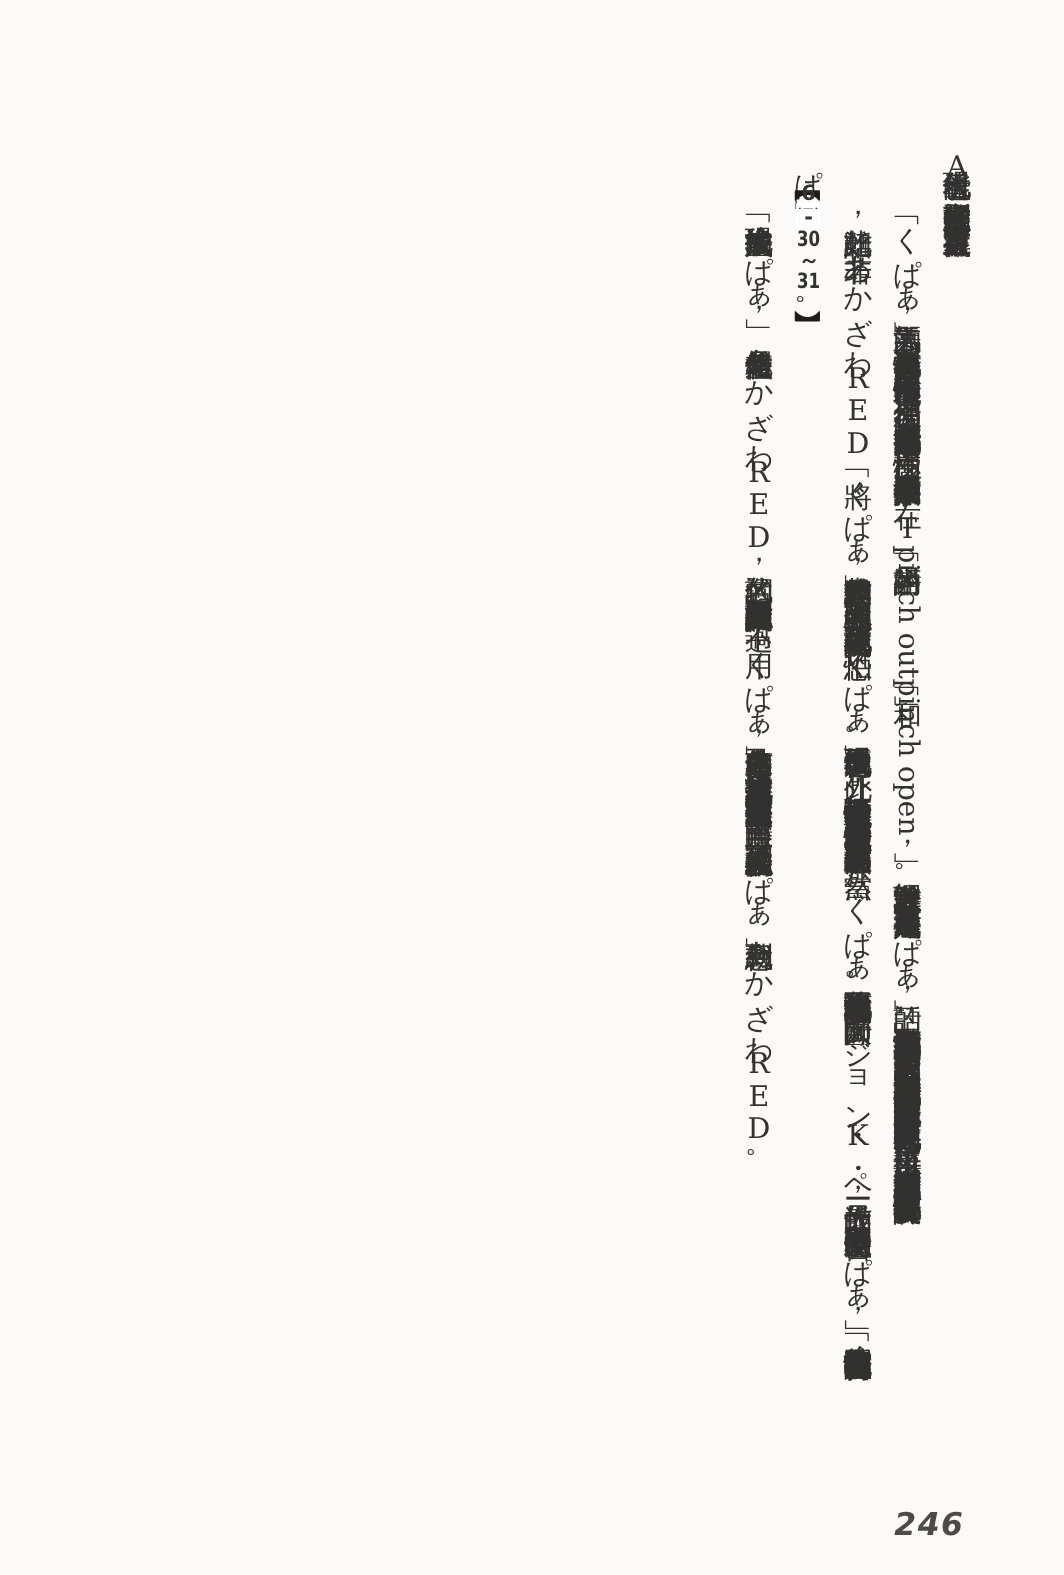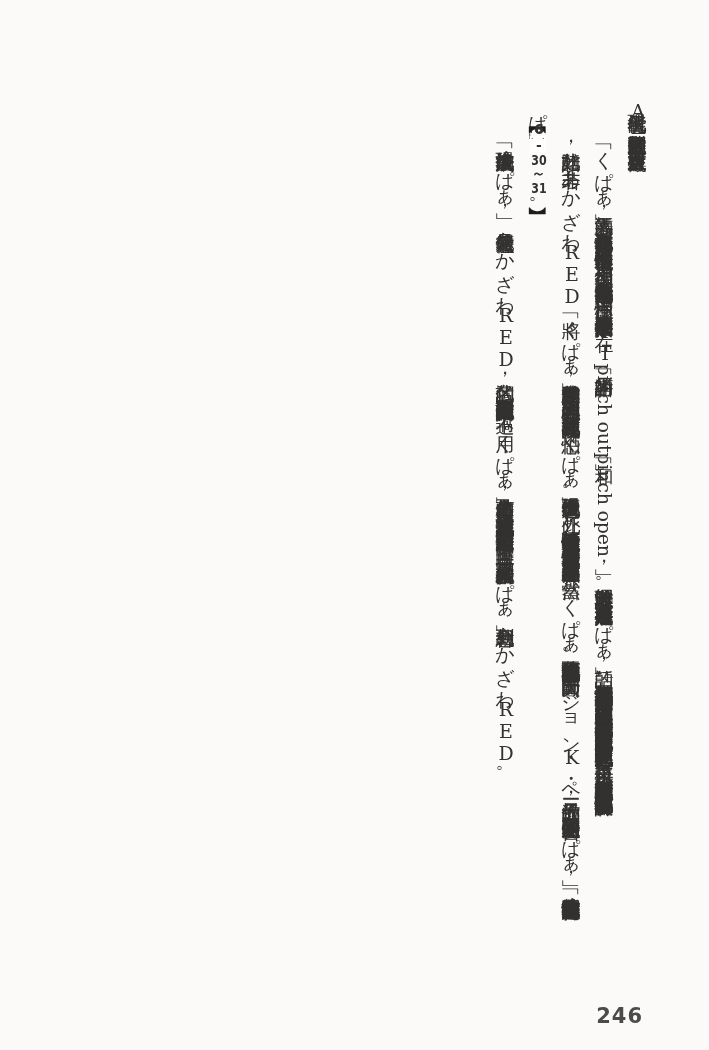--- a/index.html
+++ b/index.html
@@ -70,20 +70,21 @@
   }
   .page-number {
     position: absolute;
     right: 66px;
     bottom: 22px;
     font-family: "DejaVu Sans", "Liberation Sans", sans-serif;
     font-weight: bold;
     font-size: 21px;
     letter-spacing: 1px;
     color: #4c4b4a;
+    font-style: italic;
   }
 </style>
 </head>
 <body>
 
 <div class="page">
   <div class="text-block">
     <p><span>也能看出現代</span><span class="upright">A</span><span>片受到成人漫畫強烈的影響，且觀眾群有很大重複。</span></p>
     <p class="indent"><span>「くぱぁ」的人氣高漲，乃是由於其作為一種色情表現，使用情境雖然非常侷限，卻很方便易用，凡是用手指掰開什麼東西時都能拿來用，泛用性極高。例如用手指放大手機圖片的動作，在</span><span class="upright">IT</span><span>界的術語叫「</span><span class="sideways">pinch out</span><span>」和「</span><span class="sideways">pinch open</span><span>」，老實說非常難以理解。可是如果換成「將手機圖片くぱぁ」的話，只要是讀過成人漫畫的人都能馬上聽懂。當然這不是一般人會用的詞彙，但這種語言遊戲很容易變成網路梗迅速擴散，常常不知不覺間連一般人也會當成隱語來用。這種普及化的現象就如同「啊嘿顏」，自千禧年以來，由於網路這種具有強大擴散力的資訊媒介的抬頭，使許多特殊表現都出現爆發性的傳播。</span></p>
     <p class="indent"><span>話雖如此，若非あかざわ</span><span class="upright">RED</span><span>將「くぱぁ」的詞彙與動作連結起來，在人們心中留下強烈印象，使其成為一種「記號化」的表現，恐怕「くぱぁ」也不會出現這麼大的爆發。此外，這也是由男性優位轉向女性優位的嗜好轉移，以及性器修正趨勢的改變等環境因子，各種不同要因偶然重疊的結果。當然，「くぱぁ」表現在老家的成人漫畫領域也仍不斷地進化著。斷面圖大師、ジョン・</span><span class="upright">K</span><span>・ペー太最近的作品，便在子宮口張開的時候加上了「くぱぁ」，更衍生出用棉花棒撐開肚臍這種性癖非常特殊的「くぱ」</span><span class="figref"><span class="figbracket">【</span><span class="figbox">圖</span><span class="fignum">6</span><span class="fignum">-</span><span class="fignum tcy">30</span><span class="fignum">～</span><span class="fignum tcy">31</span><span class="figbracket">】</span></span><span>。</span></p>

